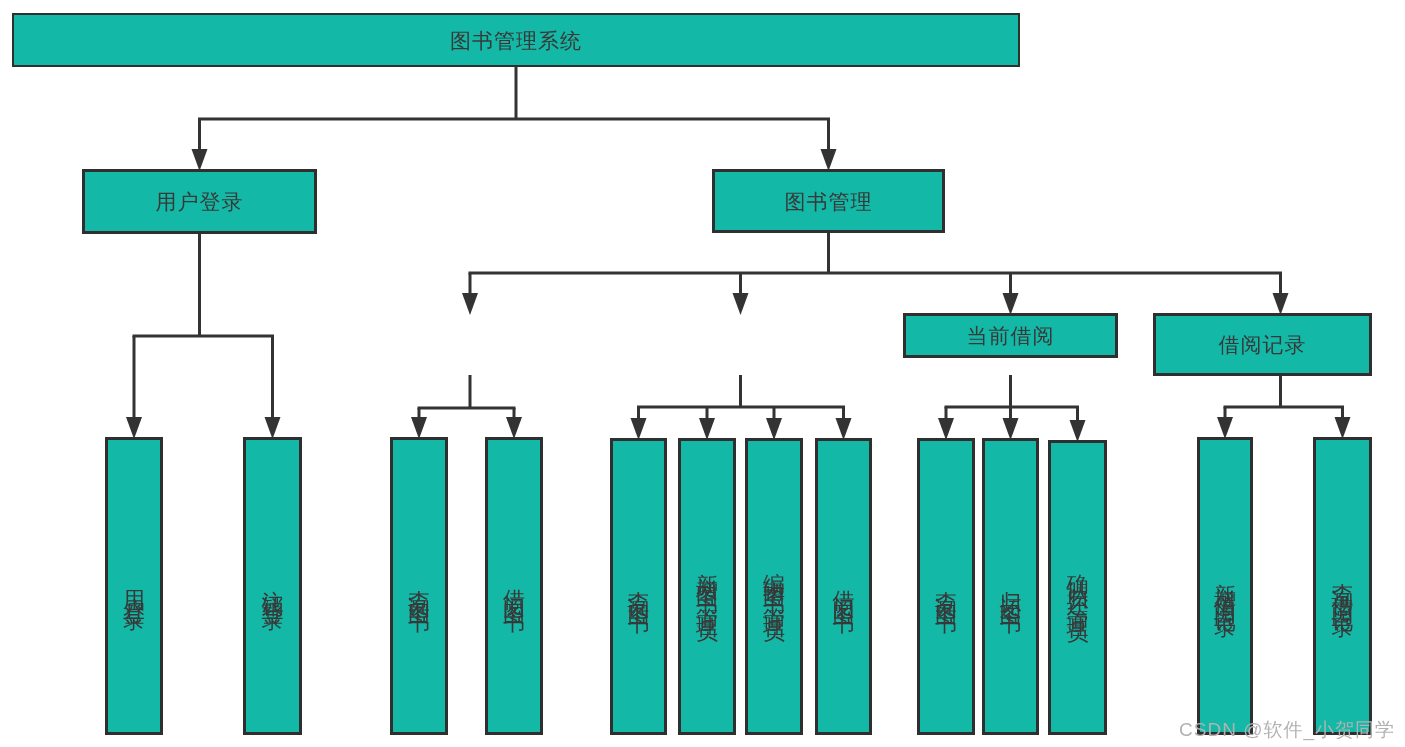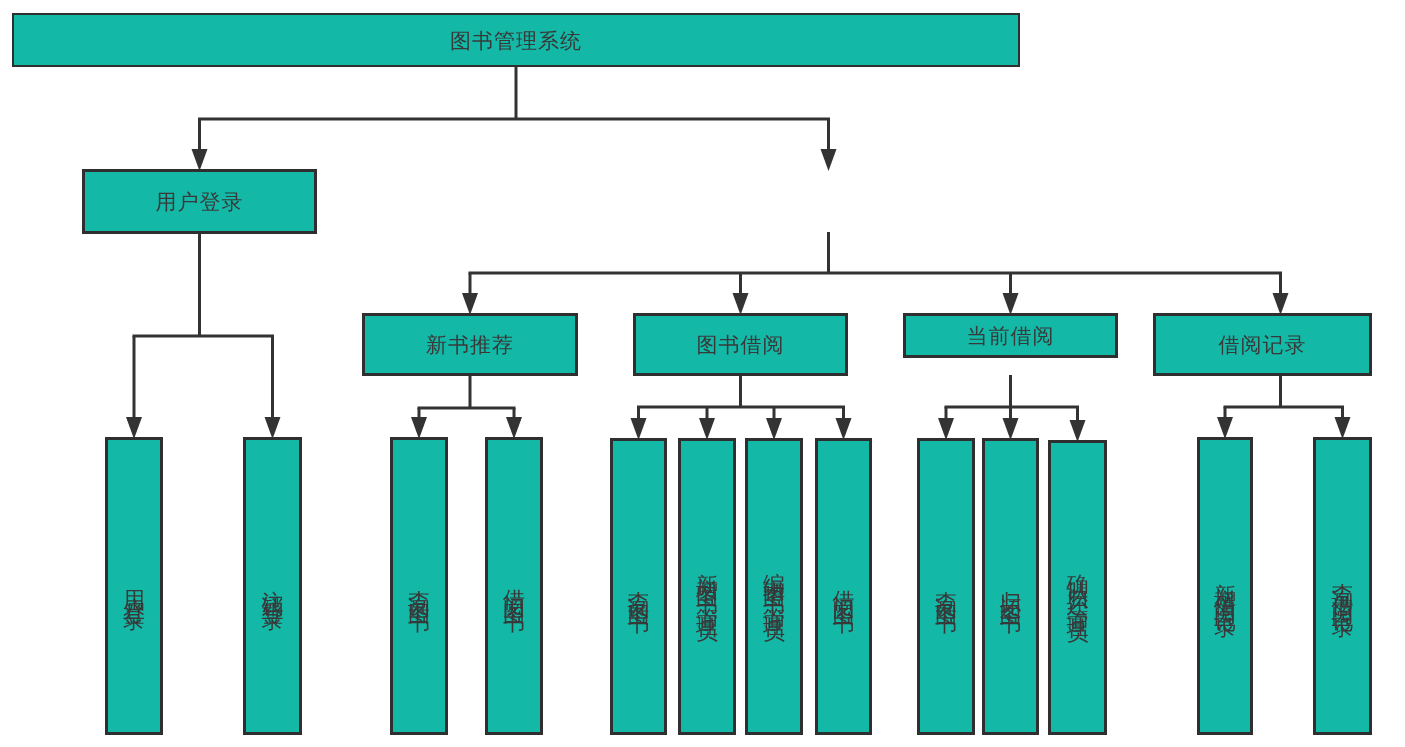--- a/index.html
+++ b/index.html
@@ -98,24 +98,24 @@
       <line x1="1077.5" y1="407" x2="1077.5" y2="430" stroke="#333333" stroke-width="3"></line>
       <polygon points="1069.5,420 1085.5,420 1077.5,442" fill="#333333"></polygon>
       <line x1="1280.5" y1="375" x2="1280.5" y2="407" stroke="#333333" stroke-width="3"></line>
       <line x1="1223.5" y1="407" x2="1344" y2="407" stroke="#333333" stroke-width="3"></line>
       <line x1="1225" y1="407" x2="1225" y2="427" stroke="#333333" stroke-width="3"></line>
       <polygon points="1217,417 1233,417 1225,439" fill="#333333"></polygon>
       <line x1="1342.5" y1="407" x2="1342.5" y2="427" stroke="#333333" stroke-width="3"></line>
       <polygon points="1334.5,417 1350.5,417 1342.5,439" fill="#333333"></polygon>
     </svg>
 
+  <div class="watermark" style="color: rgb(178, 178, 178);">CSDN @软件_小贺同学</div>
 <div class="node h" style="left: 12px; top: 13px; width: 1008px; height: 54px; border: 2px solid rgb(47, 47, 47); color: rgb(56, 56, 56);">图书管理系统</div>
     <div class="node h" style="left: 82px; top: 169px; width: 235px; height: 65px; border: 3px solid rgb(47, 47, 47); color: rgb(56, 56, 56);">用户登录</div>
-    <div class="node h" style="left: 362px; top: 313px; width: 216px; height: 63px; border: 3px solid rgb(47, 47, 47); color: rgb(56, 56, 56);">新书推荐</div>
-    <div class="node h" style="left: 633px; top: 313px; width: 215px; height: 63px; border: 3px solid rgb(47, 47, 47); color: rgb(56, 56, 56);">图书借阅</div>
+    <div class="node h" style="left: 712px; top: 169px; width: 233px; height: 64px; border: 3px solid rgb(47, 47, 47); color: rgb(56, 56, 56);">图书管理</div>
     <div class="node h" style="left: 903px; top: 313px; width: 215px; height: 45px; border: 3px solid rgb(47, 47, 47); color: rgb(56, 56, 56);">当前借阅</div>
     <div class="node h" style="left: 1153px; top: 313px; width: 219px; height: 63px; border: 3px solid rgb(47, 47, 47); color: rgb(56, 56, 56);">借阅记录</div>
     <div class="node v" style="left: 105px; top: 437px; width: 58px; height: 298px; border: 3px solid rgb(47, 47, 47); color: rgb(56, 56, 56);">用户登录</div>
     <div class="node v" style="left: 243px; top: 437px; width: 59px; height: 298px; border: 3px solid rgb(47, 47, 47); color: rgb(56, 56, 56);">注销登录</div>
     <div class="node v" style="left: 390px; top: 437px; width: 58px; height: 298px; border: 3px solid rgb(47, 47, 47); color: rgb(56, 56, 56);">查询图书</div>
     <div class="node v" style="left: 485px; top: 437px; width: 58px; height: 298px; border: 3px solid rgb(47, 47, 47); color: rgb(56, 56, 56);">借阅图书</div>
     <div class="node v" style="left: 610px; top: 438px; width: 57px; height: 297px; border: 3px solid rgb(47, 47, 47); color: rgb(56, 56, 56);">查询图书</div>
     <div class="node v" style="left: 678px; top: 438px; width: 58px; height: 297px; border: 3px solid rgb(47, 47, 47); color: rgb(56, 56, 56);">新增图书（管理员）</div>
     <div class="node v" style="left: 745px; top: 438px; width: 58px; height: 297px; border: 3px solid rgb(47, 47, 47); color: rgb(56, 56, 56);">编辑图书（管理员）</div>
     <div class="node v" style="left: 815px; top: 438px; width: 57px; height: 297px; border: 3px solid rgb(47, 47, 47); color: rgb(56, 56, 56);">借阅图书</div>

